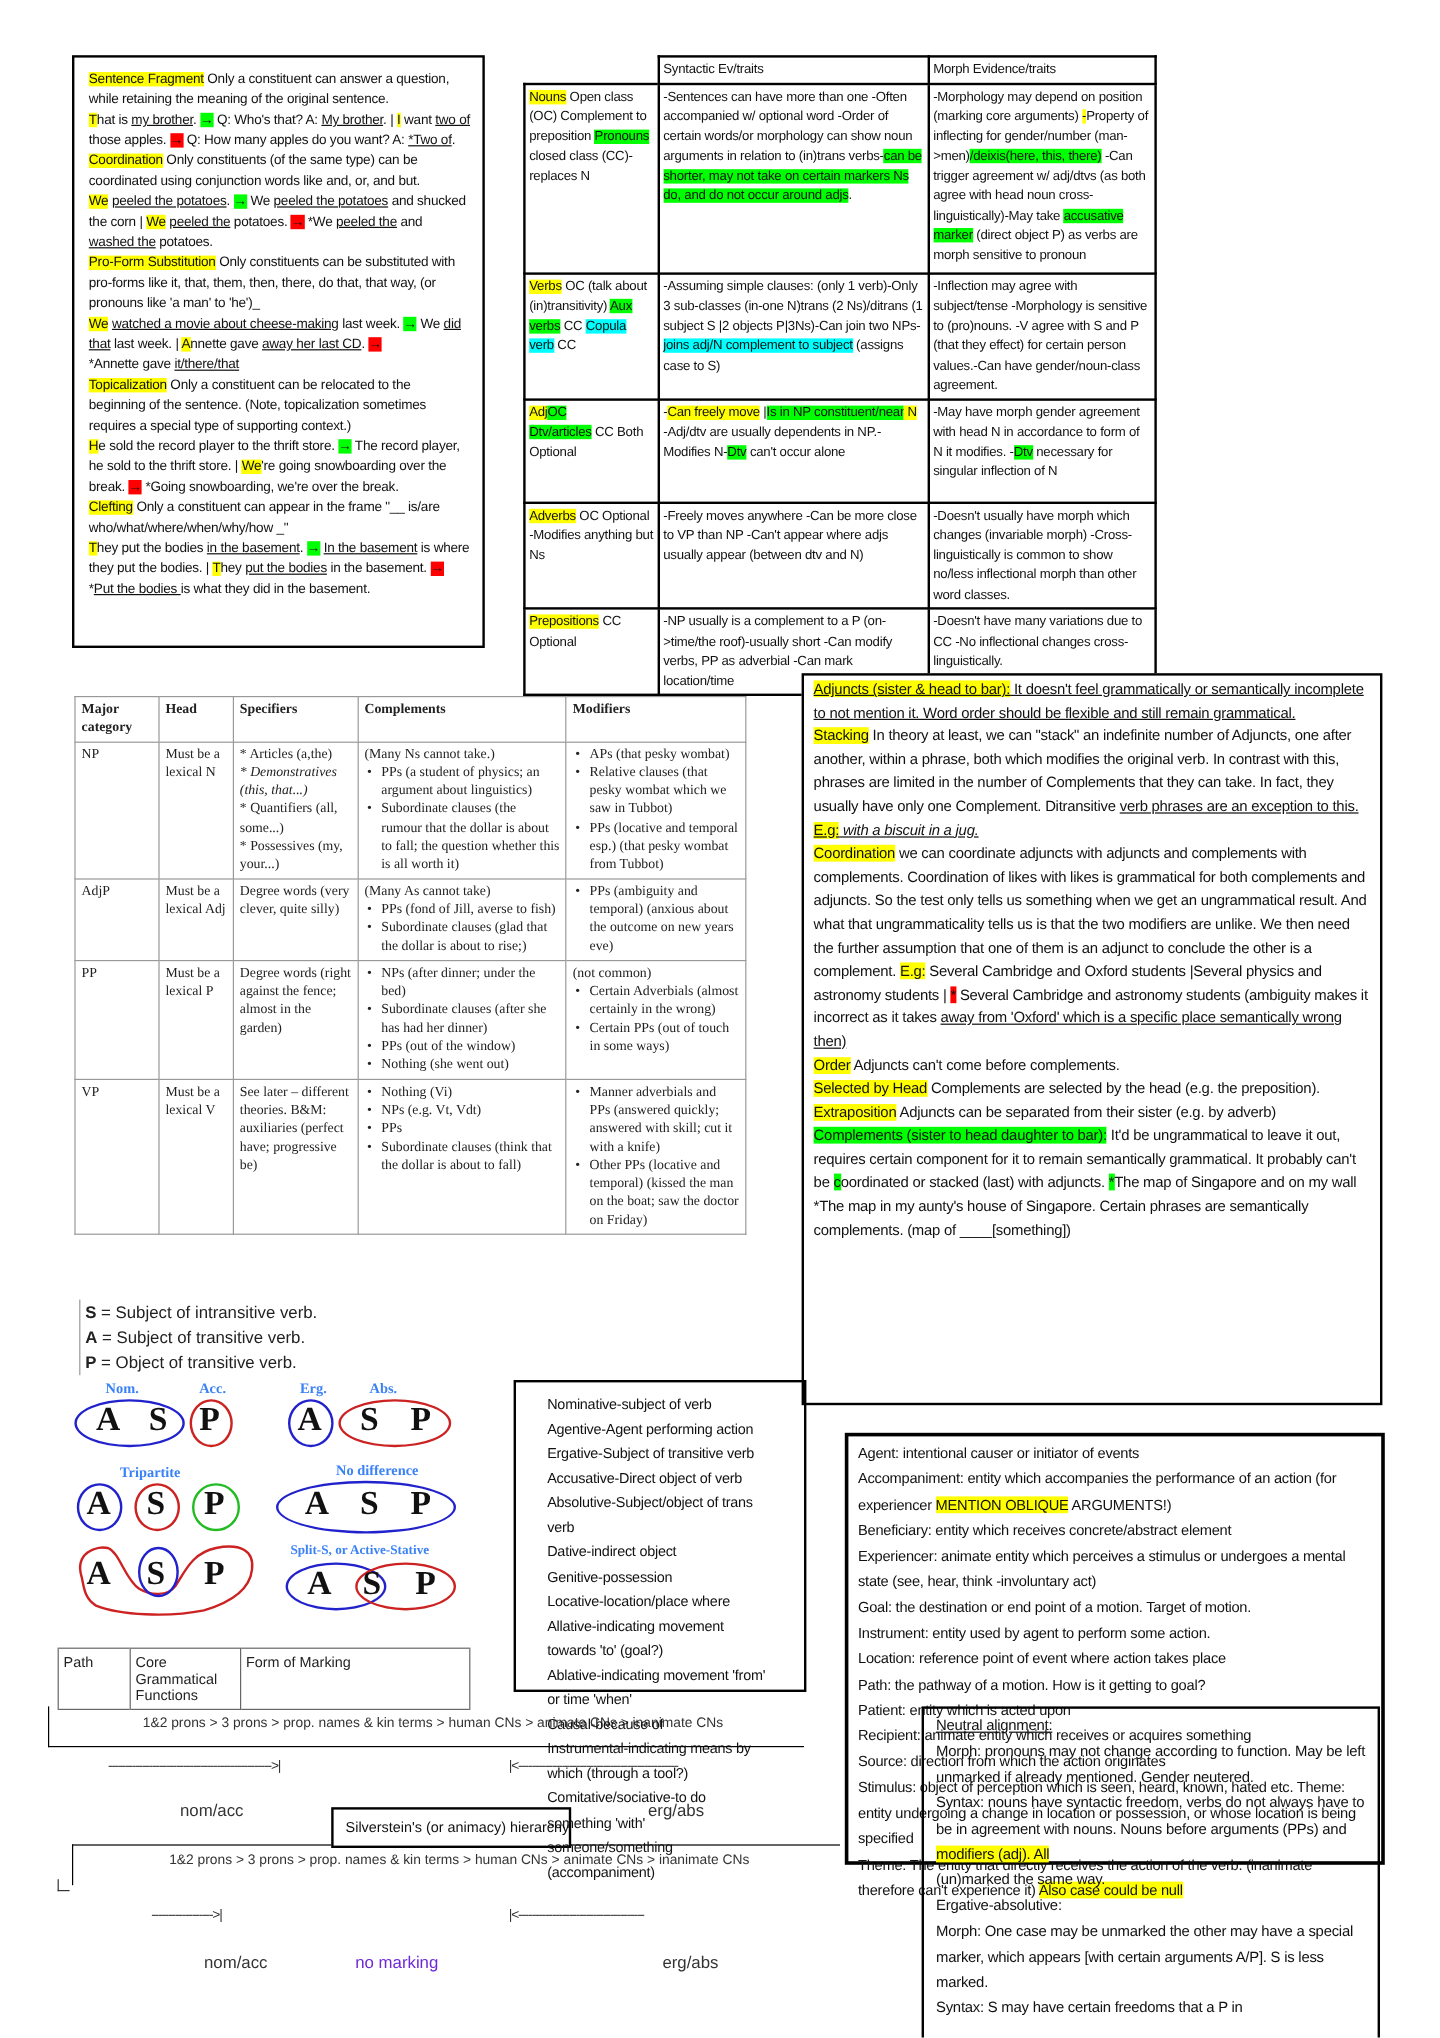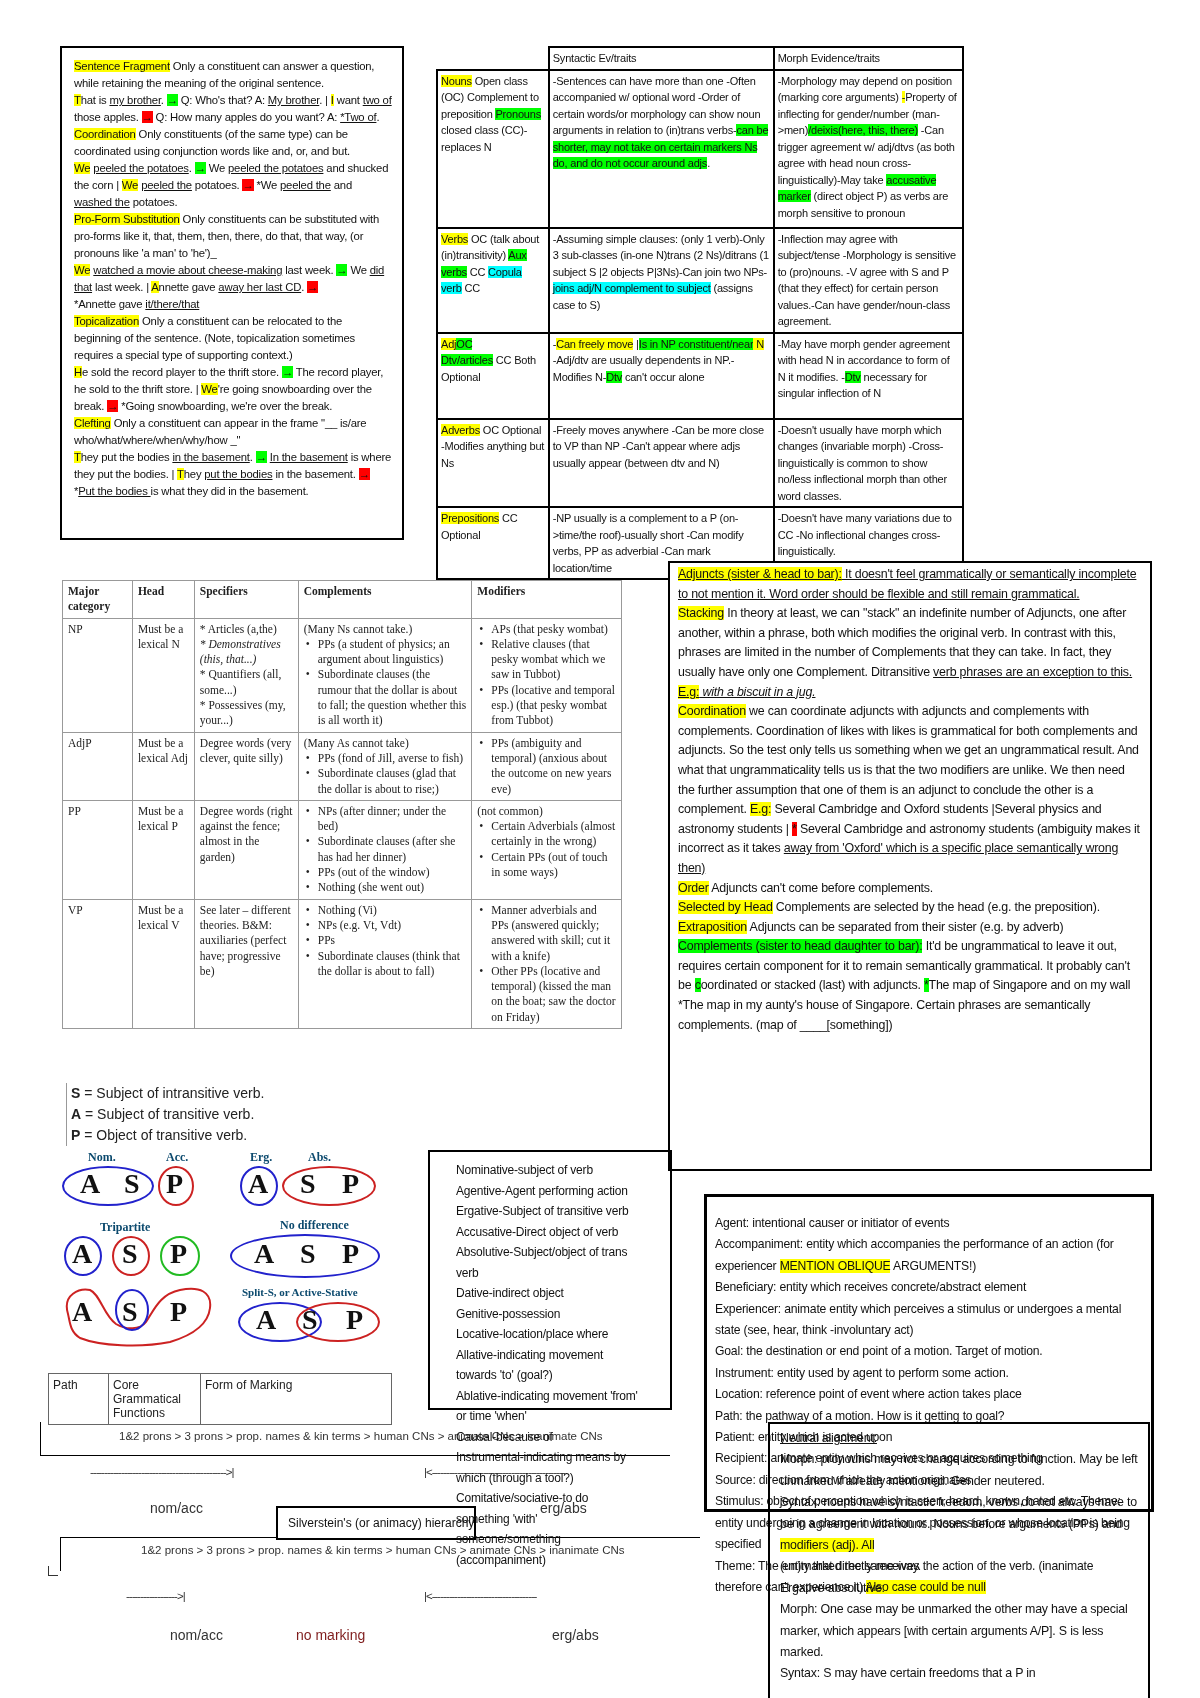--- a/index.html
+++ b/index.html
@@ -22,21 +22,21 @@
   
   table.pt { position: absolute; border-collapse: collapse; font-family: "Liberation Serif", serif; font-size: 11.5px; line-height: 15.3px; color: #222; }
   table.pt td, table.pt th { border: 1px solid #999; vertical-align: top; padding: 3px 5px; text-align: left; }
   table.pt th { font-weight: bold; }
   table.pt ul { list-style: none; }
   table.pt li { position: relative; padding-left: 14px; }
   table.pt li::before { content: "•"; position: absolute; left: 2px; }
 
   .circ { position: absolute; border: 2px solid; border-radius: 50%; }
   .big { position: absolute; font-family: "Liberation Serif", serif; font-weight: bold; font-size: 28px; }
-  .lbl { position: absolute; font-family: "Liberation Serif", serif; font-weight: bold; font-size: 12px; color: #0c4a6e; }
+  .lbl { position: absolute; font-family: "Liberation Serif", serif; font-weight: bold; font-size: 12px; color: #3b82f6; }
 
   .hier { font-family: "Liberation Sans", sans-serif; font-size: 11.5px; color: #333; }
   .para { margin: 0; }
 </style>
 </head>
 <body>
 
 <div class="box cal" style="left:60px;top:46px;width:344px;height:494px;padding:10px 10px 6px 12px;">
   <p class="para">
     <span class="y">Sentence Fragment</span><span> Only a constituent can answer a question, while retaining the meaning of the original sentence.</span><br>
@@ -268,21 +268,21 @@
   <span>Silverstein's (or animacy) hierarchy</span>
 </div>
 
 <div class="abs hier" style="left:60px;top:1537px;width:640px;height:34px;border-top:1px solid #000;border-left:1px solid #000;">
   <div style="position:absolute;left:80px;top:6px;">1&amp;2 prons &gt; 3 prons &gt; prop. names &amp; kin terms &gt; human CNs &gt; animate CNs &gt; inanimate CNs</div>
 </div>
 <div class="abs" style="left:48px;top:1566px;width:10px;height:10px;border-left:1px solid #333;border-bottom:1px solid #333;"></div>
 <div class="abs hier" style="left:126px;top:1590px;letter-spacing:-1px;">------------------&gt;|</div>
 <div class="abs hier" style="left:424px;top:1590px;letter-spacing:-1px;">|&lt;-------------------------------------</div>
 <div class="abs" style="left:170px;top:1627px;font-family:'Liberation Sans',sans-serif;font-size:14px;color:#333;">nom/acc</div>
-<div class="abs" style="left:296px;top:1627px;font-family:'Liberation Sans',sans-serif;font-size:14px;color:#7f1d1d;">no marking</div>
+<div class="abs" style="left:296px;top:1627px;font-family:'Liberation Sans',sans-serif;font-size:14px;color:#6d28d9;">no marking</div>
 <div class="abs" style="left:552px;top:1627px;font-family:'Liberation Sans',sans-serif;font-size:14px;color:#333;">erg/abs</div>
 
 <div class="box cal" style="left:428px;top:1150px;width:244px;height:260px;border:2px solid #000;padding:8px 26px;font-size:12px;line-height:20.5px;background:transparent;z-index:3;">
   <div>Nominative-subject of verb</div>
   <div>Agentive-Agent performing action</div>
   <div>Ergative-Subject of transitive verb</div>
   <div>Accusative-Direct object of verb</div>
   <div>Absolutive-Subject/object of trans verb</div>
   <div>Dative-indirect object</div>
   <div>Genitive-possession</div>
@@ -297,21 +297,21 @@
 <div class="box cal" style="left:668px;top:561px;width:484px;height:610px;padding:2px 8px;font-size:12.4px;line-height:19.6px;">
   <p class="para"><span class="y u">Adjuncts (sister &amp; head to bar):</span><span class="u"> It doesn't feel grammatically or semantically incomplete to not </span><span class="u">mention it. Word order should be flexible and still remain grammatical.</span></p>
   <p class="para"><span class="y">Stacking</span><span> In theory at least, we can "stack" an indefinite number of Adjuncts, one after another, within a phrase, both which modifies the original verb. In contrast with this, phrases are limited in the number of Complements that they can take. In fact, they usually have only one Complement. Ditransitive </span><span class="u">verb phrases are an exception to this.</span><br><span class="y u">E.g:</span><span class="u i"> with a biscuit in a jug.</span></p>
   <p class="para"><span class="y">Coordination</span><span> we can coordinate adjuncts with adjuncts and complements with complements. Coordination of likes with likes is grammatical for both complements and adjuncts. So the test only tells us something when we get an ungrammatical result. And what that ungrammaticality tells us is that the two modifiers are unlike. We then need the further assumption that one of them is an adjunct to conclude the other is a complement. </span><span class="y">E.g:</span><span> Several Cambridge and Oxford students |Several physics and astronomy students | </span><span class="r">*</span><span> Several Cambridge and astronomy students (ambiguity makes it incorrect as it takes </span><span class="u">away from 'Oxford' which is a specific place semantically wrong then)</span></p>
   <p class="para"><span class="y">Order</span><span> Adjuncts can't come before complements.</span></p>
   <p class="para"><span class="y">Selected by Head</span><span> Complements are selected by the head (e.g. the preposition).</span></p>
   <p class="para"><span class="y">Extraposition</span><span> Adjuncts can be separated from their sister (e.g. by adverb)</span></p>
   <p class="para"><span class="g">Complements (sister to head daughter to bar):</span><span> It'd be ungrammatical to leave it out, requires certain component for it to remain semantically grammatical. It probably can't be </span><span class="g">c</span><span>oordinated or stacked (last) with adjuncts. </span><span class="g">*</span><span>The map of Singapore and on my wall *The map in my aunty's house of Singapore. Certain phrases are semantically complements. (map of ____[something])</span></p>
 </div>
 
-<div class="box cal" style="left:704px;top:1194px;width:450px;height:318px;padding:16px 8px;font-size:12.2px;line-height:21.4px;border-width:3px;">
+<div class="box cal" style="left:704px;top:1194px;width:450px;height:360px;padding:4px 8px;font-size:12.2px;line-height:21.4px;border-width:3px;">
   <div>Agent: intentional causer or initiator of events</div>
   <div><span>Accompaniment: entity which accompanies the performance of an action (for experiencer </span><span class="y">MENTION OBLIQUE</span><span> ARGUMENTS!)</span></div>
   <div>Beneficiary: entity which receives concrete/abstract element</div>
   <div>Experiencer: animate entity which perceives a stimulus or undergoes a mental state (see, hear, think -involuntary act)</div>
   <div>Goal: the destination or end point of a motion. Target of motion.</div>
   <div>Instrument: entity used by agent to perform some action.</div>
   <div>Location: reference point of event where action takes place</div>
   <div>Path: the pathway of a motion. How is it getting to goal?</div>
   <div>Patient: entity which is acted upon</div>
   <div>Recipient: animate entity which receives or acquires something</div>

